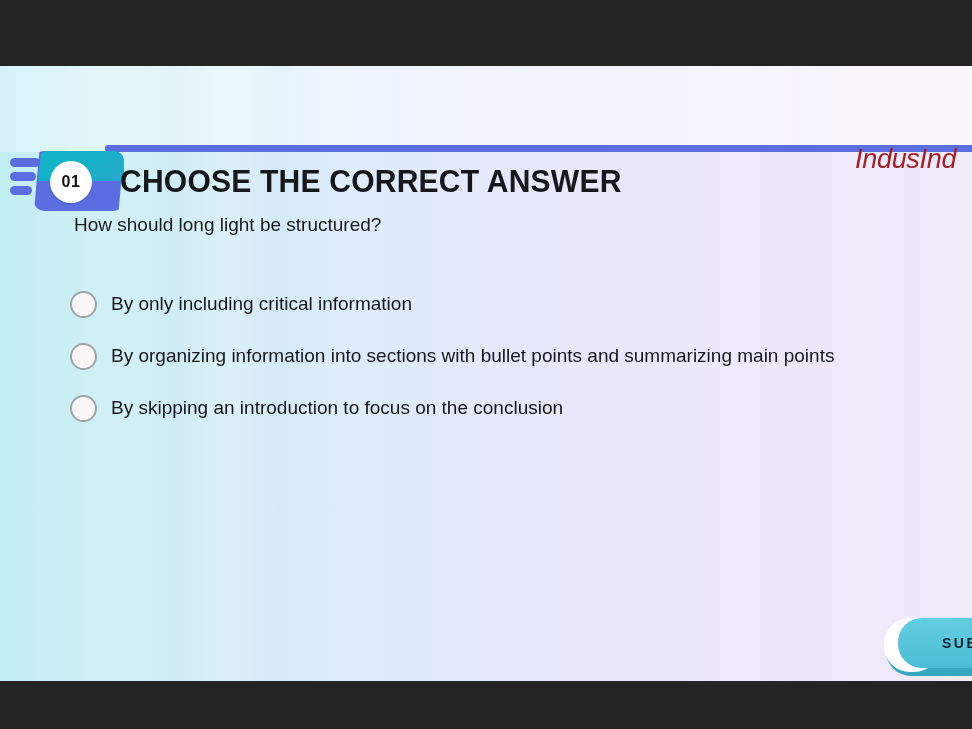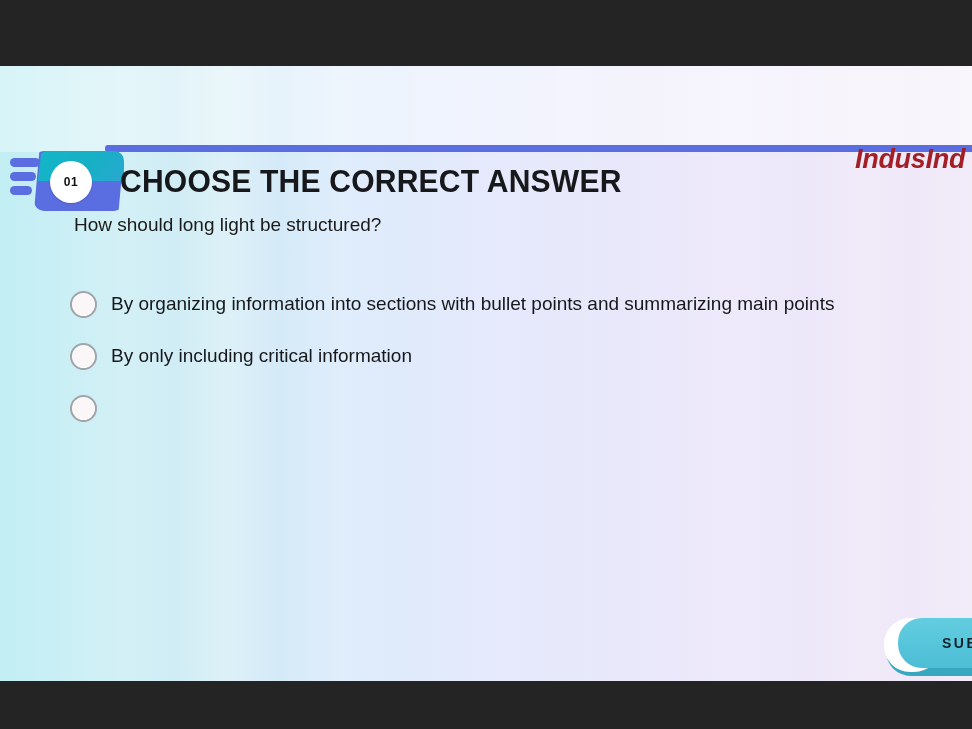--- a/index.html
+++ b/index.html
@@ -74,40 +74,40 @@
     clip-path: polygon(4% 0, 100% 0, 100% 100%, 0 100%);
   }
   #badge-circle {
     position:absolute; left:50px; top:95px;
     width:42px; height:42px; border-radius:50%;
     background:#fff;
     display:flex; align-items:center; justify-content:center;
     box-shadow:0 1px 2px rgba(0,0,0,.15);
   }
   #badge-circle span {
-    font-size:12px; font-weight:bold; color:#111;
+    font-size:16px; font-weight:bold; color:#111;
     letter-spacing:.5px;
   }
 
   #title {
     position:absolute; left:120px; top:98px;
     font-size:31px; font-weight:bold; color:#16181c;
     letter-spacing:.2px; white-space:nowrap;
     transform:scaleX(.97); transform-origin:left center;
   }
 
   
   #title-rule {
     position:absolute; left:105px; top:79px; width:880px; height:7px;
     background:#5b6ee1; border-radius:3px;
   }
 
   #logo {
     position:absolute; left:855px; top:78px;
-    font-size:27px; font-weight:bold; font-style:italic;
+    font-size:27px; font-weight:normal; font-style:italic;
     color:#a31f26; white-space:nowrap;
     letter-spacing:-.3px;
   }
 
   
   #question {
     position:absolute; left:74px; top:148px;
     font-size:19px; color:#1a1a1a; white-space:nowrap;
   }
 
@@ -178,31 +178,32 @@
 
       <div id="logo">IndusInd</div>
     </div>
 
     <div id="question">How should long light be structured?</div>
 
     <div id="options">
 
       <div class="option">
         <div class="radio"></div>
-        <div class="option-label">By organizing information into sections with bullet points and summarizing main points</div>
+        <div class="option-label">By only including critical information</div>
       </div>
 
       <div class="option">
         <div class="radio"></div>
-        <div class="option-label">By only including critical information</div>
+        <div class="option-label">By organizing information into sections with bullet points and summarizing main points</div>
       </div>
 
 
       <div class="option">
         <div class="radio"></div>
+        <div class="option-label">By skipping an introduction to focus on the conclusion</div>
       </div>
     </div>
 
     <div id="submit-wrap">
       <div id="submit-shadow"></div>
       <div id="submit-white"></div>
       <div id="submit-body">
         <span id="submit-label">SUBMIT</span>
       </div>
     </div>

